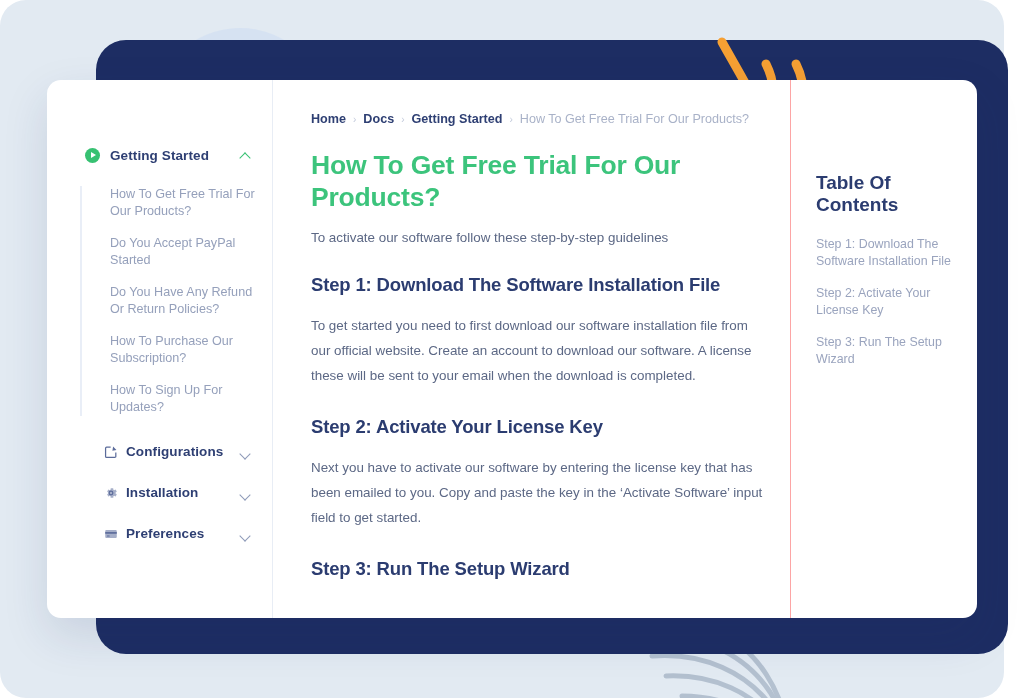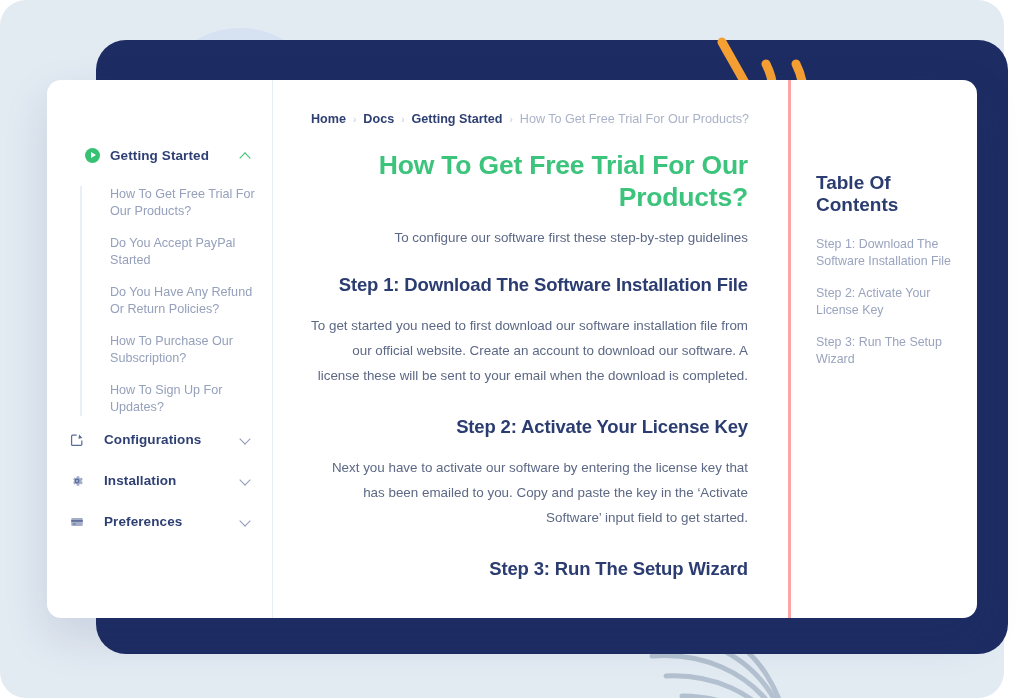--- a/index.html
+++ b/index.html
@@ -165,23 +165,23 @@
     line-height: 17px;
     color: #95a0bb;
     margin-bottom: 15px;
     cursor: pointer;
     padding-right: 12px;
   }
   .sublist li:last-child { margin-bottom: 0; }
 
   .nav-item {
     display: flex;
-    align-items: flex-start;
-    gap: 20px;
-    padding: 0 20px 0 22px;
+    align-items: flex-end;
+    gap: 8px;
+    padding: 0 20px 0 56px;
     height: 27px;
     margin-bottom: 0;
     cursor: pointer;
   }
   .nav-item + .nav-item { margin-top: 0; }
   .nav-item .label {
     flex: 1;
     font-size: 13.5px;
     font-weight: bold;
     color: #2e3f73;
@@ -194,24 +194,23 @@
     color: #5b6b9a;
   }
   .nav-item .nav-ico svg { display: block; }
 
   .nav-list { margin-top: 12px; }
   .nav-list .nav-item { margin-bottom: 14px; }
 
   
   .article {
     flex: 1;
-    padding: 24px 40px 0 38px;
-    border-right: 3px solid #fca5a5;
+    padding: 24px 20px 0 38px;
+    border-right: 1px solid #fca5a5;
     overflow: hidden;
-    text-align: right;
   }
 
   .breadcrumb {
     display: flex;
     align-items: center;
     flex-wrap: nowrap;
     gap: 7px;
     font-size: 12.6px;
     margin-top: 8px;
     margin-bottom: 24px;
@@ -384,21 +383,21 @@
         <span class="sep">›</span>
         <span class="crumb">Docs</span>
         <span class="sep">›</span>
         <span class="crumb">Getting Started</span>
         <span class="sep">›</span>
         <span class="crumb current">How To Get Free Trial For Our Products?</span>
       </div>
 
       <h1 class="page-title">How To Get Free Trial For Our Products?</h1>
 
-      <p class="intro">To configure our software first these step-by-step guidelines</p>
+      <p class="intro">To activate our software follow these step-by-step guidelines</p>
 
       <h2 class="step-title">Step 1: Download The Software Installation File</h2>
       <p class="body-text">To get started you need to first download our software installation file from our official website. Create an account to download our software. A license these will be sent to your email when the download is completed.</p>
 
       <h2 class="step-title">Step 2: Activate Your License Key</h2>
       <p class="body-text">Next you have to activate our software by entering the license key that has been emailed to you. Copy and paste the key in the ‘Activate Software’ input field to get started.</p>
 
       <h2 class="step-title">Step 3: Run The Setup Wizard</h2>
 
     </main>

